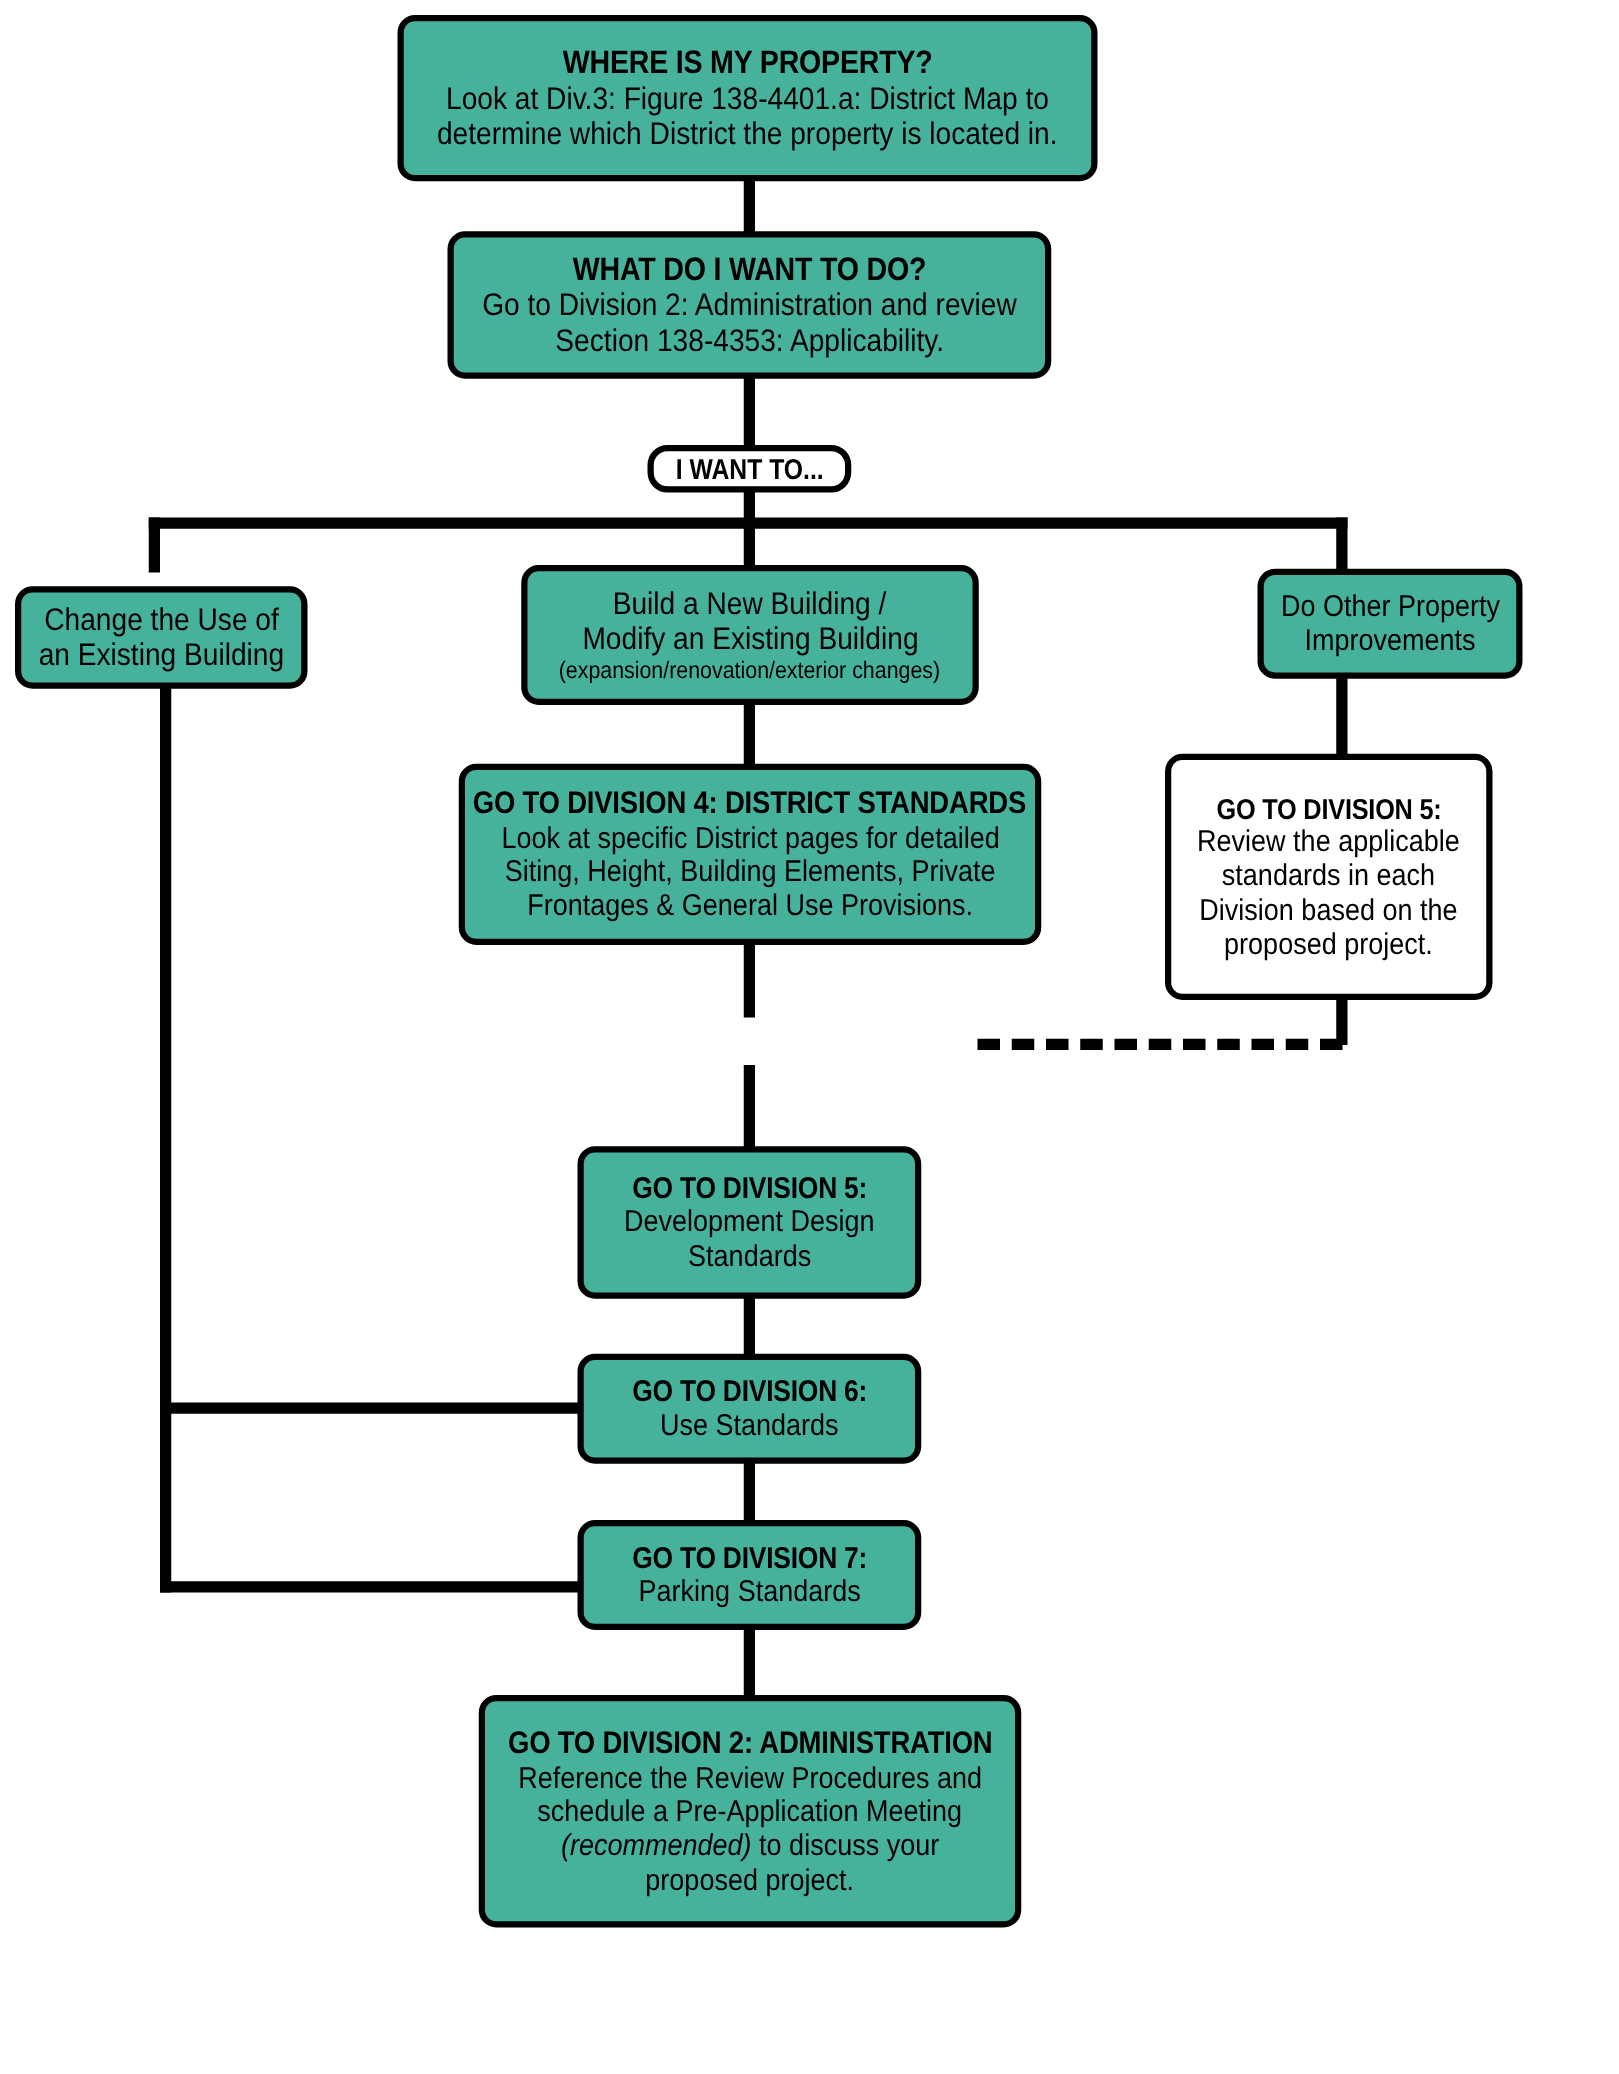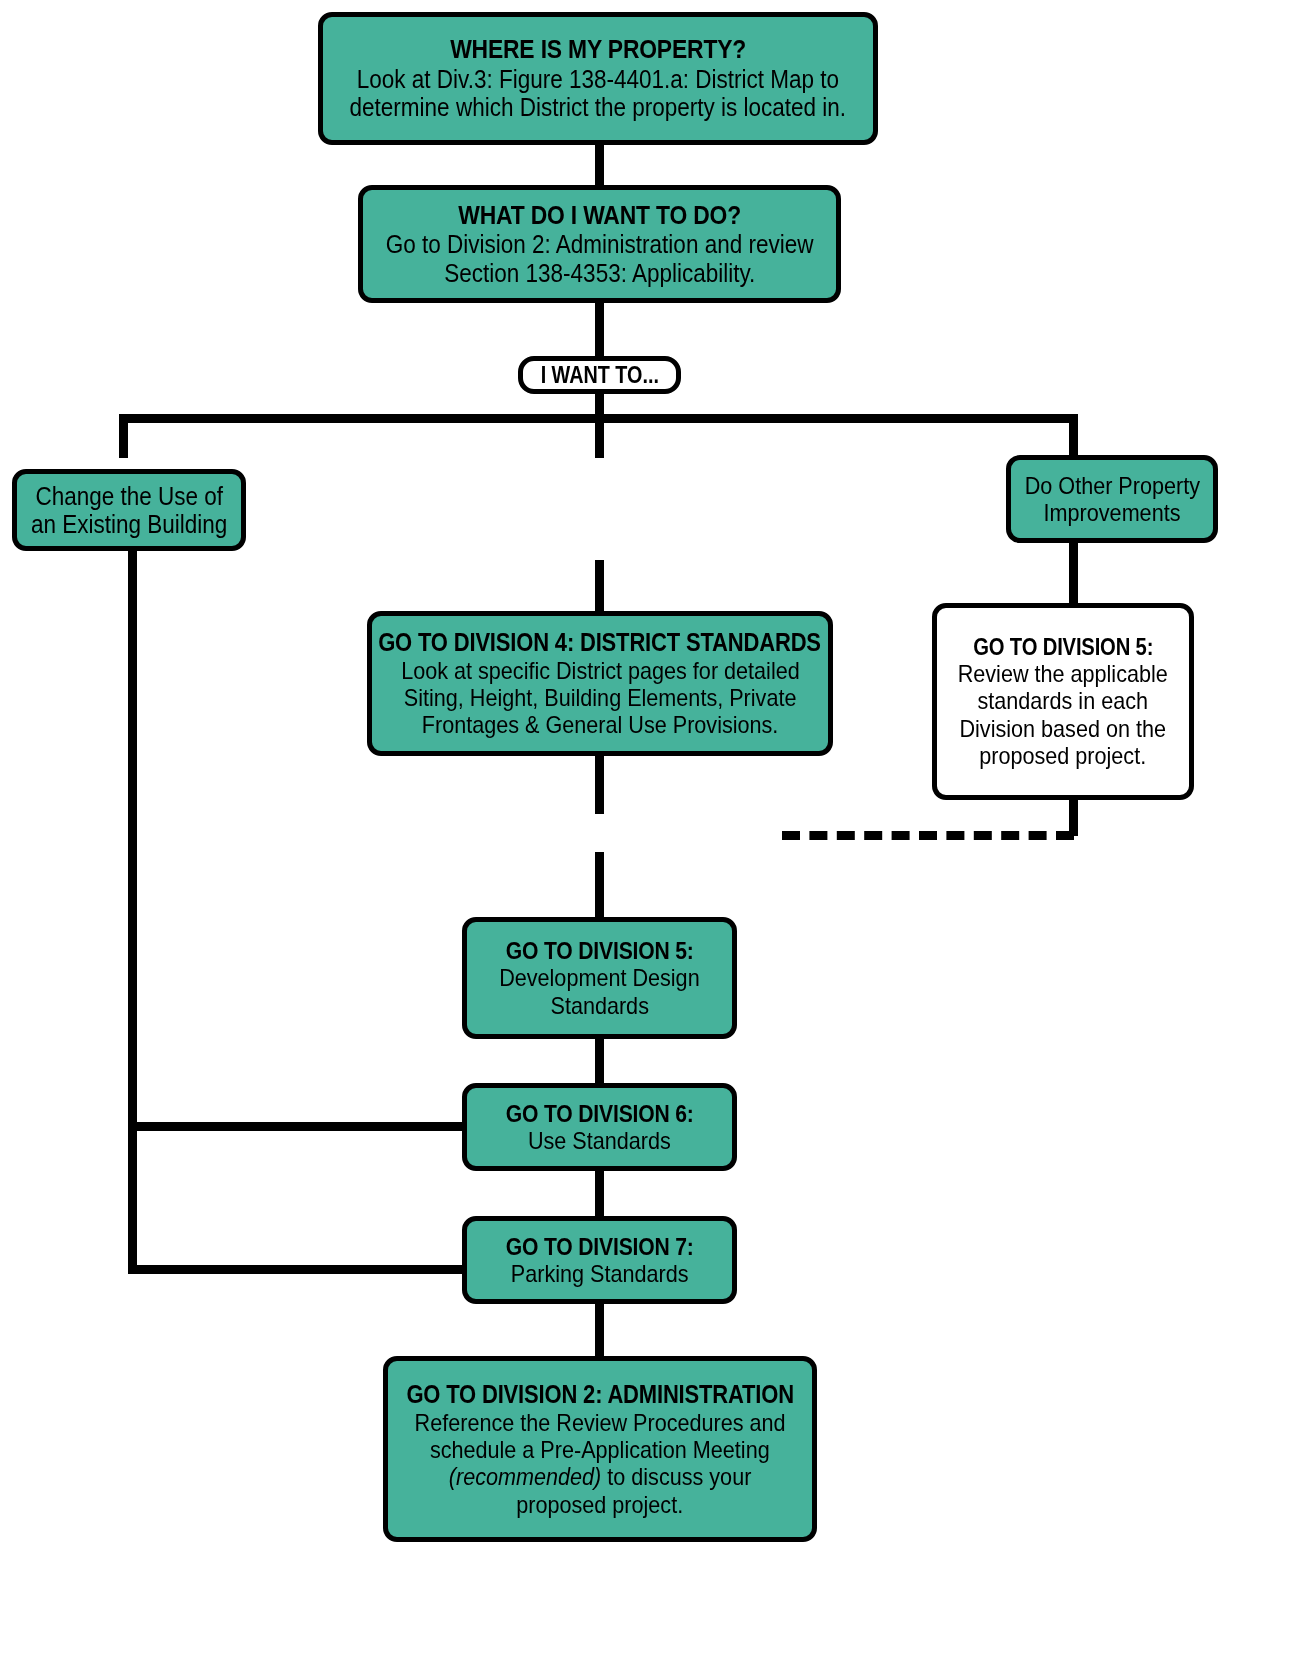--- a/index.html
+++ b/index.html
@@ -122,20 +122,25 @@
 
   <div class="pill f23" style="left:518px;top:356px;width:163px;height:38px;">
     <span>I WANT TO...</span>
   </div>
 
   <div class="box" style="left:12px;top:455px;width:234px;height:82px;margin-top:14px;">
     <div class="ln f25">Change the Use of</div>
     <div class="ln f25">an Existing Building</div>
   </div>
 
+  <div class="box" style="left:417px;top:452px;width:366px;height:112px;">
+    <div class="ln f25">Build a New Building /</div>
+    <div class="ln f25">Modify an Existing Building</div>
+    <div class="ln f19">(expansion/renovation/exterior changes)</div>
+  </div>
 
   <div class="box" style="left:1006px;top:455px;width:212px;height:88px;">
     <div class="ln f24">Do Other Property</div>
     <div class="ln f24">Improvements</div>
   </div>
 
   <div class="box" style="left:367px;top:611px;width:466px;height:145px;justify-content:center;">
     <div class="ttl f25">GO TO DIVISION 4: DISTRICT STANDARDS</div>
     <div class="ln f24">Look at specific District pages for detailed</div>
     <div class="ln f24">Siting, Height, Building Elements, Private</div>

